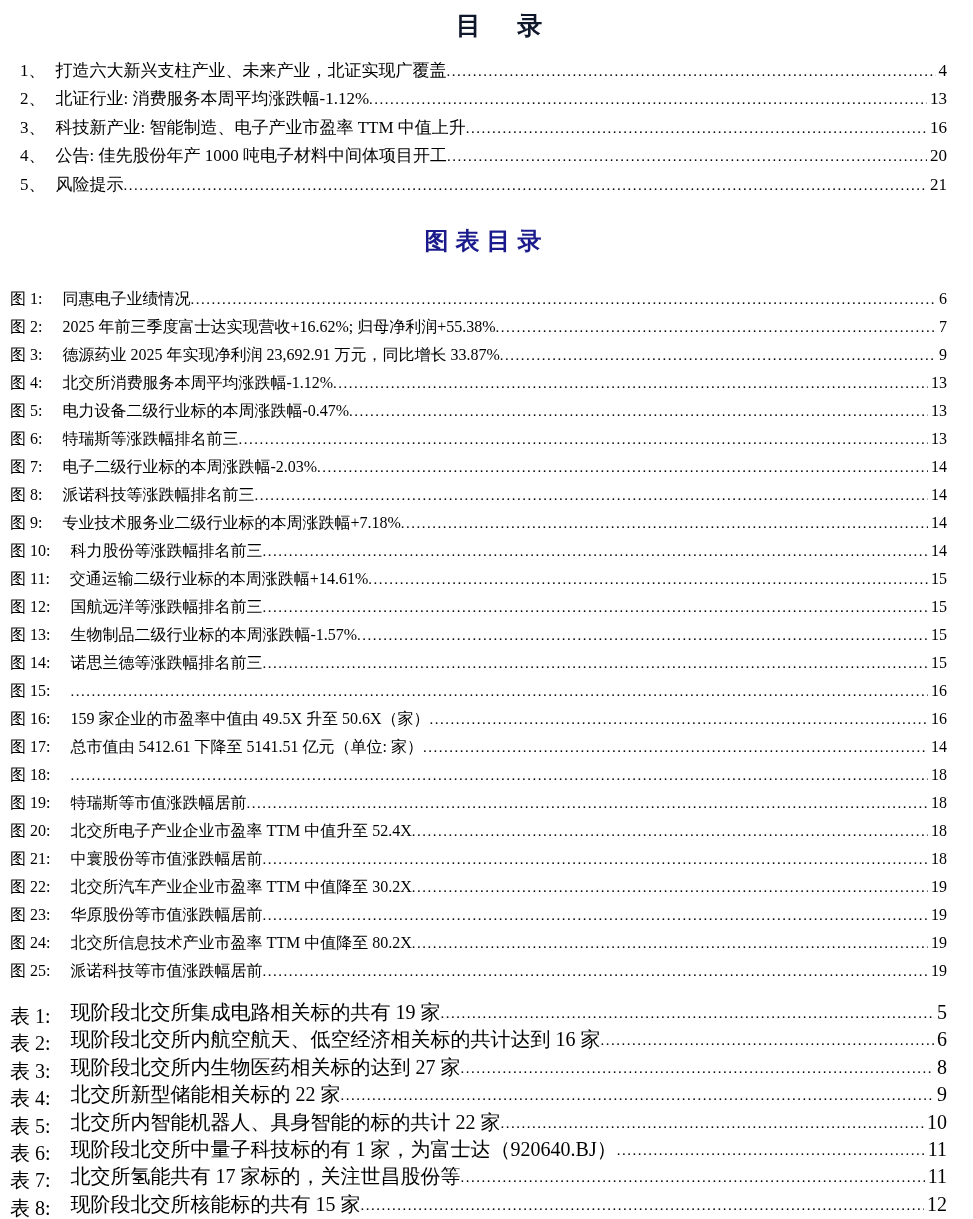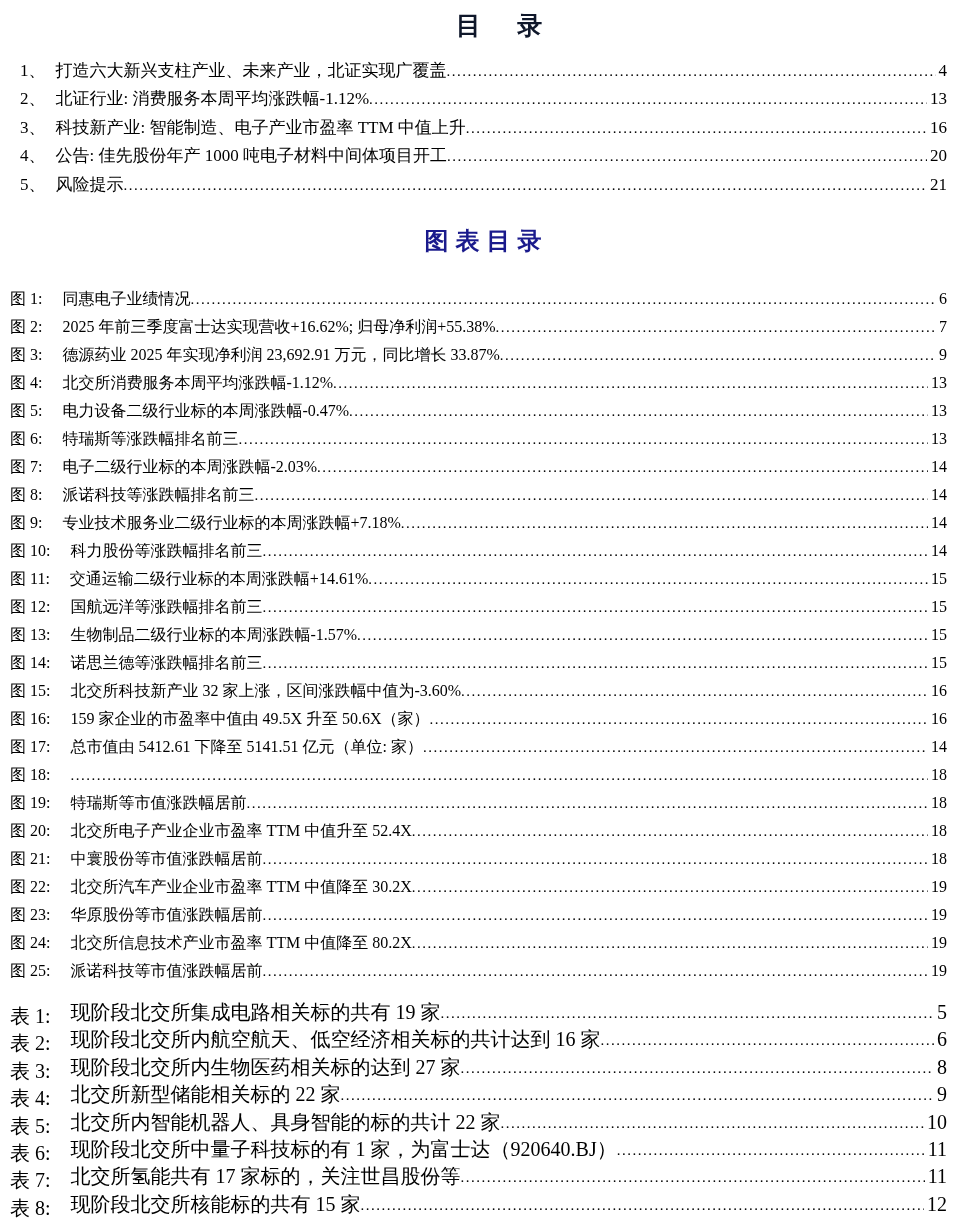--- a/index.html
+++ b/index.html
@@ -170,21 +170,20 @@
     <span class="page">15</span>
   </div>
       <div class="row">
     <span class="label">图 14:</span>
     <span class="text">诺思兰德等涨跌幅排名前三</span>
     <span class="dots"></span>
     <span class="page">15</span>
   </div>
       <div class="row">
     <span class="label">图 15:</span>
-    <span class="text">北交所科技新产业 32 家上涨，区间涨跌幅中值为-3.60%</span>
     <span class="dots"></span>
     <span class="page">16</span>
   </div>
       <div class="row">
     <span class="label">图 16:</span>
     <span class="text">159 家企业的市盈率中值由 49.5X 升至 50.6X（家）</span>
     <span class="dots"></span>
     <span class="page">16</span>
   </div>
       <div class="row">

